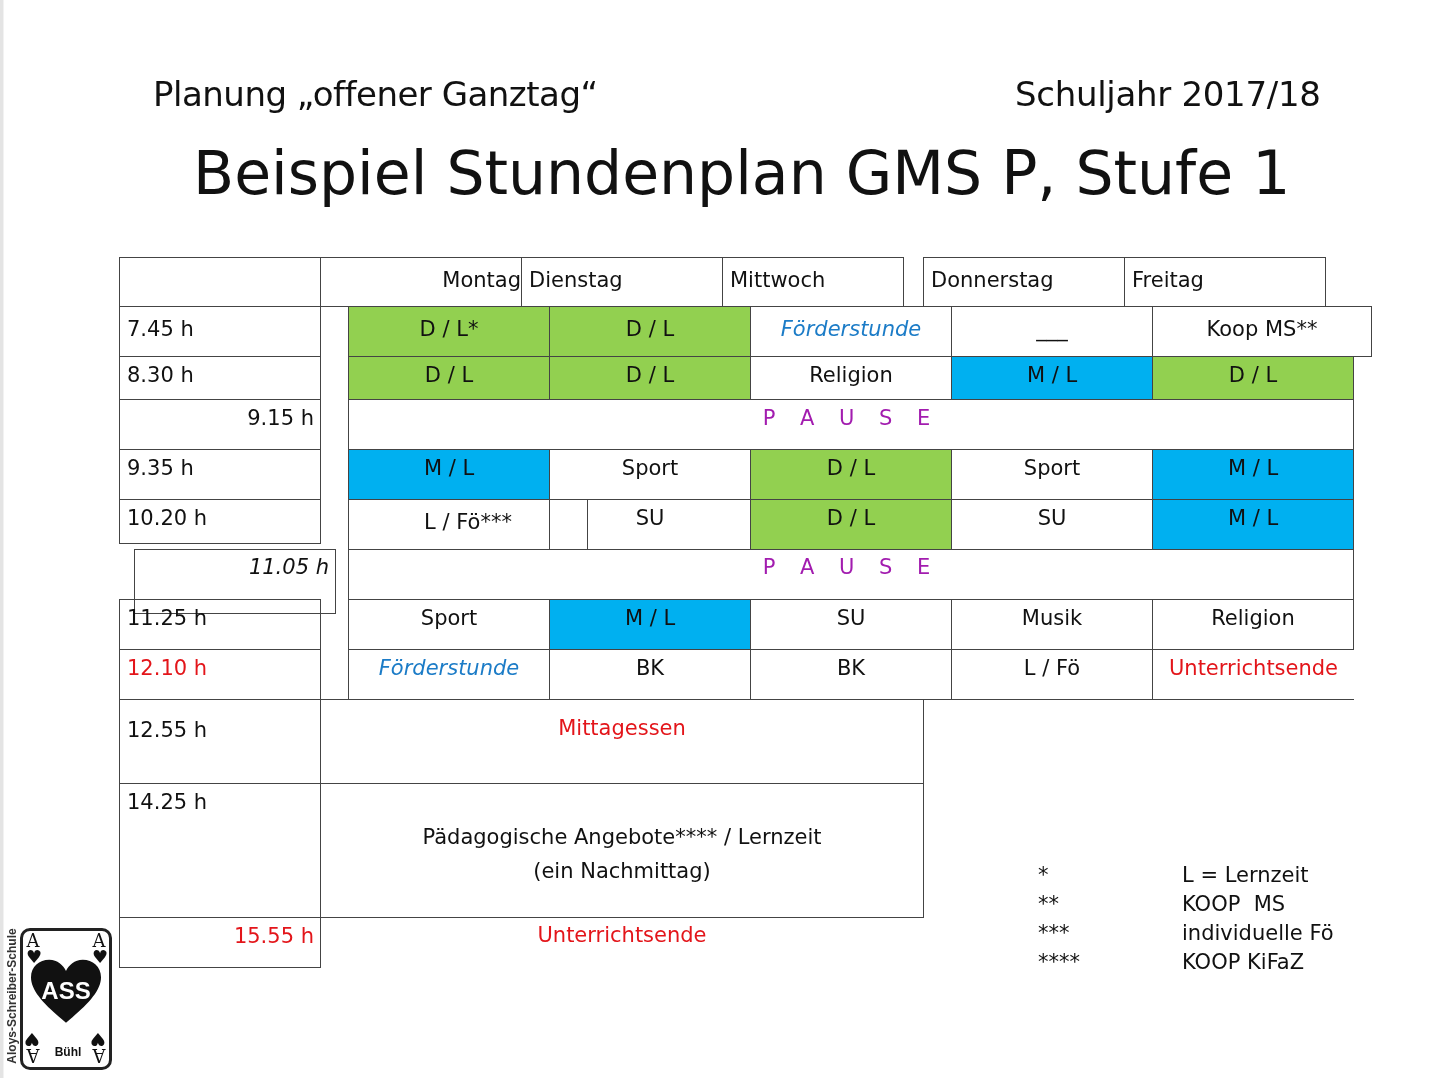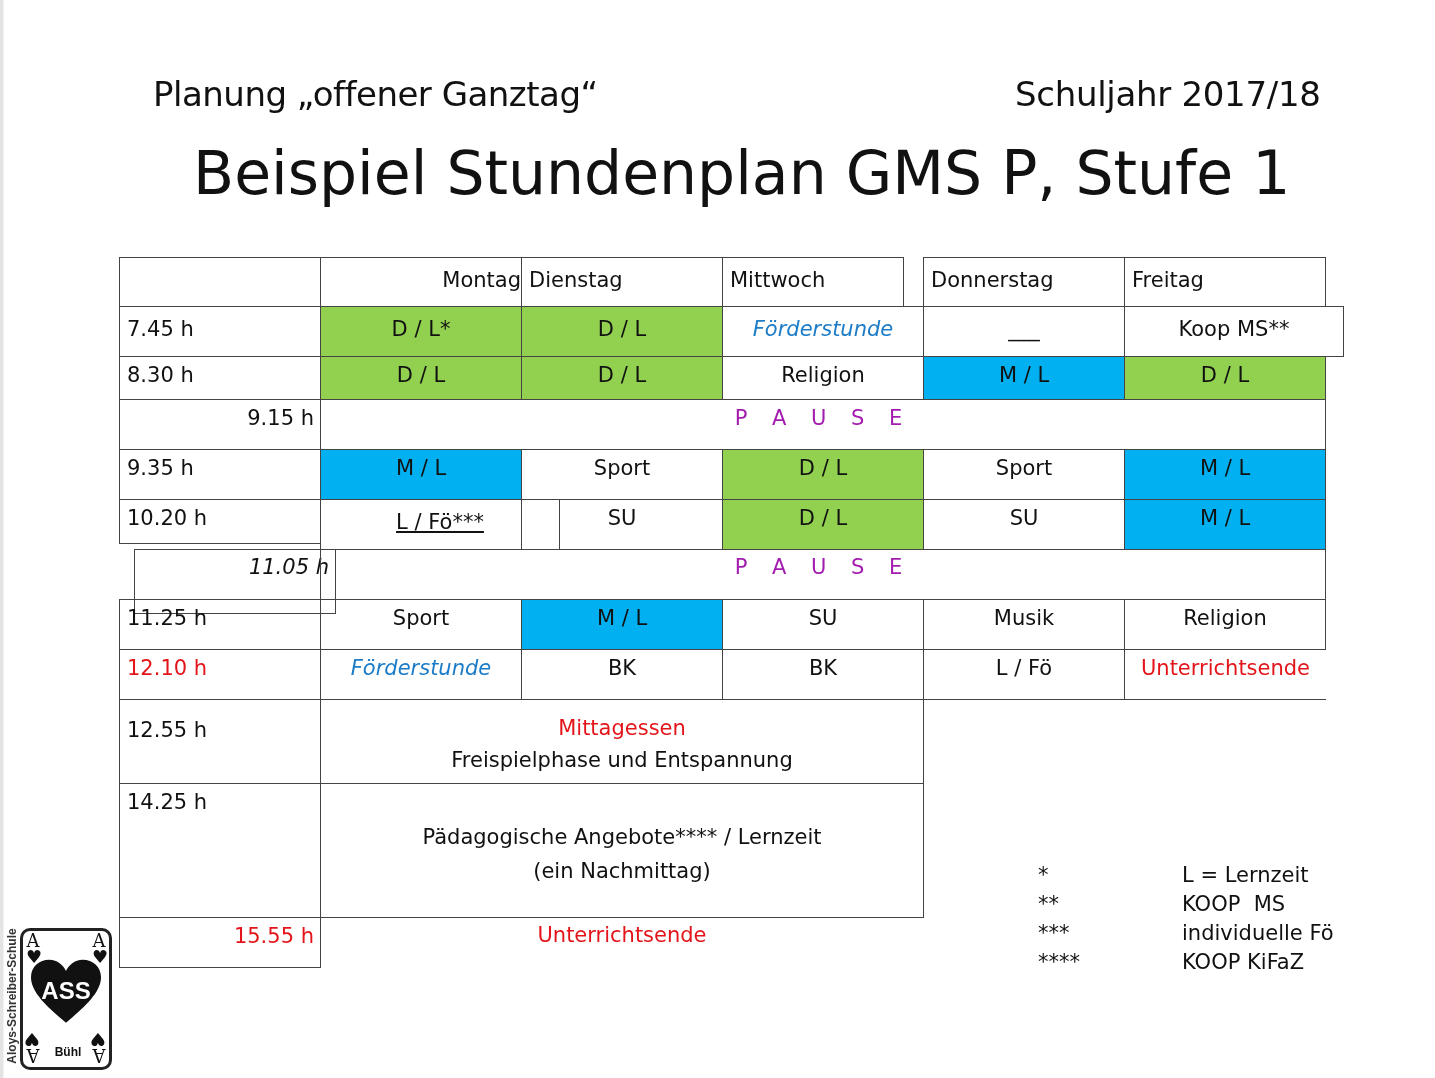--- a/index.html
+++ b/index.html
@@ -11,21 +11,21 @@
     .subtitle-left { position: absolute; left: 153px; top: 74px; font-size: 34px; letter-spacing: -0.5px; }
     .subtitle-right { position: absolute; left: 1015px; top: 74px; font-size: 34px; letter-spacing: -0.3px; }
     .main-title { position: absolute; left: 193px; top: 138px; font-size: 60px; letter-spacing: 0px; white-space: nowrap; }
 
     .grid { position: absolute; left: 0; top: 0; }
     .cell {
       position: absolute; box-sizing: border-box;
       border: 1px solid #444; margin: 0;
       font-size: 21px; white-space: nowrap; overflow: hidden;
     }
-    .cell.center { display: flex; justify-content: center; align-items: flex-start; padding-top: 10px; }
+    .cell.center { display: flex; justify-content: center; align-items: flex-start; padding-top: 10px; margin-left: 28px; }
     .cell.left { padding: 10px 0 0 7px; }
     .cell.right { text-align: right; padding: 10px 6px 0 0; }
     .green { background: #92d050; }
     .blue { background: #00b0f0; }
     .red { color: #e3151a; }
     .bluetxt { color: #1c7cc7; font-style: italic; }
     .pause { letter-spacing: 9px; color: #a21caf; }
     .noborder-r { border-right: none; }
     .multi { display: flex; flex-direction: column; align-items: center; }
 
@@ -86,21 +86,21 @@
   <div class="cell center pause" style="left:320px;top:399px;width:1006px;height:51px;padding-top:6px;">P A U S E</div>
 
   <div class="cell left" style="left:119px;top:449px;width:202px;height:51px;padding-top:6px;">9.35 h</div>
   <div class="cell center blue" style="left:320px;top:449px;width:202px;height:51px;padding-top:6px;">M / L</div>
   <div class="cell center" style="left:521px;top:449px;width:202px;height:51px;padding-top:6px;">Sport</div>
   <div class="cell center green" style="left:722px;top:449px;width:202px;height:51px;padding-top:6px;">D / L</div>
   <div class="cell center" style="left:923px;top:449px;width:202px;height:51px;padding-top:6px;">Sport</div>
   <div class="cell center blue" style="left:1124px;top:449px;width:202px;height:51px;padding-top:6px;">M / L</div>
 
   <div class="cell left" style="left:119px;top:499px;width:202px;height:45px;padding-top:6px;">10.20 h</div>
-  <div class="cell center" style="left:320px;top:499px;width:240px;height:51px;text-decoration:underline;">L / Fö***</div>
+  <div class="cell center" style="left:320px;top:499px;width:240px;height:51px;">L / Fö***</div>
   <div class="cell center" style="left:521px;top:499px;width:202px;height:51px;padding-top:6px;">SU</div>
   <div class="cell center green" style="left:722px;top:499px;width:202px;height:51px;padding-top:6px;">D / L</div>
   <div class="cell center" style="left:923px;top:499px;width:202px;height:51px;padding-top:6px;">SU</div>
   <div class="cell center blue" style="left:1124px;top:499px;width:202px;height:51px;padding-top:6px;">M / L</div>
 
   <div class="cell right" style="left:134px;top:549px;width:202px;height:65px;padding-top:5px;font-style:italic;">11.05 h</div>
   <div class="cell center pause" style="left:320px;top:549px;width:1006px;height:51px;padding-top:5px;">P A U S E</div>
 
   <div class="cell left" style="left:119px;top:599px;width:202px;height:51px;padding-top:6px;">11.25 h</div>
   <div class="cell center" style="left:320px;top:599px;width:202px;height:51px;padding-top:6px;">Sport</div>
@@ -112,21 +112,20 @@
   <div class="cell left red" style="left:119px;top:649px;width:202px;height:51px;padding-top:6px;">12.10 h</div>
   <div class="cell center bluetxt" style="left:320px;top:649px;width:202px;height:51px;padding-top:6px;">Förderstunde</div>
   <div class="cell center" style="left:521px;top:649px;width:202px;height:51px;padding-top:6px;">BK</div>
   <div class="cell center" style="left:722px;top:649px;width:202px;height:51px;padding-top:6px;">BK</div>
   <div class="cell center" style="left:923px;top:649px;width:202px;height:51px;padding-top:6px;">L / Fö</div>
   <div class="cell center red noborder-r" style="left:1124px;top:649px;width:202px;height:51px;padding-top:6px;">Unterrichtsende</div>
 
   <div class="cell left" style="left:119px;top:699px;width:202px;height:85px;padding-top:18px;">12.55 h</div>
   <div class="cell multi" style="left:320px;top:699px;width:604px;height:85px;padding-top:12px;">
     <span class="red" style="line-height:32px;">Mittagessen</span>
-    <span style="line-height:32px;">Freispielphase und Entspannung</span>
   </div>
 
   <div class="cell left" style="left:119px;top:783px;width:202px;height:135px;padding-top:6px;">14.25 h</div>
   <div class="cell multi" style="left:320px;top:783px;width:604px;height:135px;padding-top:36px;">
     <span style="line-height:34px;">Pädagogische Angebote**** / Lernzeit</span>
     <span style="line-height:34px;">(ein Nachmittag)</span>
   </div>
 
   <div class="cell right red" style="left:119px;top:917px;width:202px;height:51px;padding-top:6px;">15.55 h</div>
   <div class="red" style="position:absolute;left:320px;top:923px;width:604px;text-align:center;font-size:21px;">Unterrichtsende</div>

